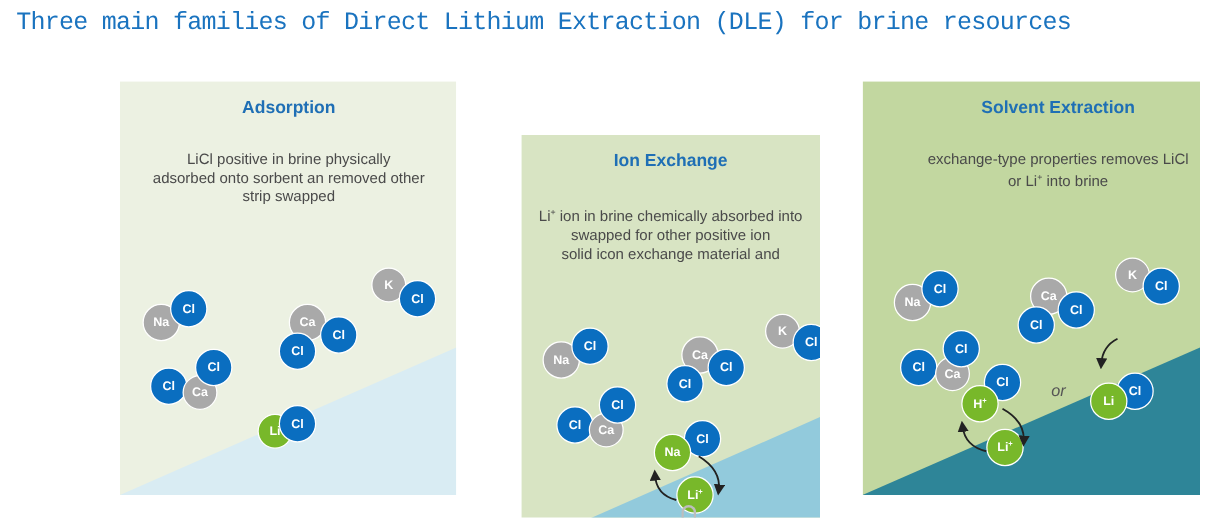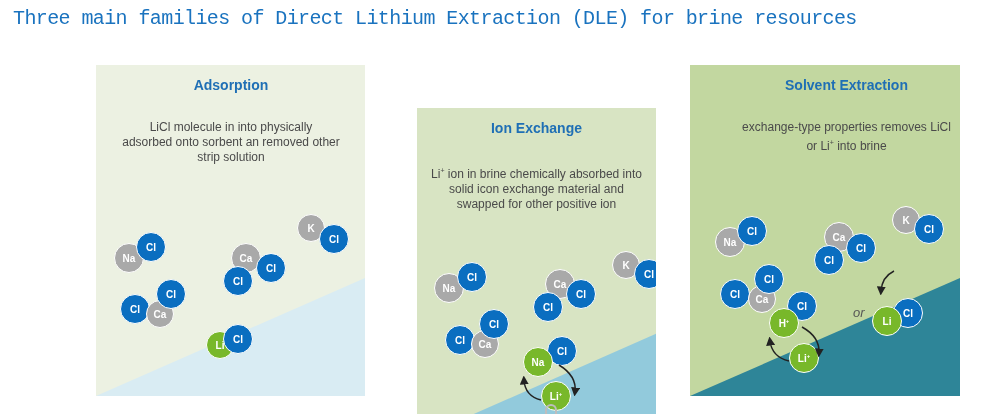--- a/index.html
+++ b/index.html
@@ -48,23 +48,23 @@
 
 <div class="page-title">Three main families of Direct Lithium Extraction (DLE) for brine resources</div>
 
 <div class="panel" style="left:96px; width:270px;">
   <svg class="bg" width="269" height="331">
     <rect width="269" height="331" fill="#ecf1e2"></rect>
     <polygon points="0,331 269,213 269,331" fill="#d9ecf3"></polygon>
   </svg>
   <div class="panel-title">Adsorption</div>
   <div class="panel-desc">
-    <div>LiCl molecule in into physically</div>
+    <div>LiCl positive in brine physically</div>
     <div>adsorbed onto sorbent an removed other</div>
-    <div>strip solution</div>
+    <div>strip swapped</div>
   </div>
 
   <div class="atom gray" style="left:18px; top:178px; width:30px; height:30px;">
       <span>Na</span>
     </div>
   <div class="atom cl" style="left:40px; top:167px; width:30px; height:30px;">
       <span>Cl</span>
     </div>
 
   <div class="atom gray" style="left:135px; top:178px; width:30px; height:30px;">
@@ -103,22 +103,22 @@
 </div>
 
 <div class="panel" style="left:417px; width:239px;margin-top:43px;">
   <svg class="bg" width="270" height="331">
     <rect width="270" height="331" fill="#d8e4c3"></rect>
     <polygon points="0,331 270,212 270,331" fill="#92cadc"></polygon>
   </svg>
   <div class="panel-title">Ion Exchange</div>
   <div class="panel-desc">
     <div><span>Li</span><sup>+</sup><span> ion in brine chemically absorbed into</span></div>
+    <div>swapped for other positive ion</div>
     <div>solid icon exchange material and</div>
-    <div>swapped for other positive ion</div>
   </div>
 
   <div class="atom gray" style="left:17px; top:165px; width:30px; height:30px;">
       <span>Na</span>
     </div>
   <div class="atom cl" style="left:40px; top:154px; width:30px; height:30px;">
       <span>Cl</span>
     </div>
 
   <div class="atom gray" style="left:128px; top:161px; width:30px; height:30px;">
@@ -221,21 +221,21 @@
   <div class="atom green" style="left:79px; top:243px; width:30px; height:30px;">
       <span>H</span>
       <sup>+</sup>
     </div>
 
   <div class="atom green" style="left:99px; top:278px; width:30px; height:30px;">
       <span>Li</span>
       <sup>+</sup>
     </div>
 
-  <div class="or-label" style="left:163px; top:240px;">or</div>
+  <div class="or-label" style="left:151px; top:240px;">or</div>
 
   <div class="atom cl" style="left:203px; top:233px; width:30px; height:30px;">
       <span>Cl</span>
     </div>
   <div class="atom green" style="left:182px; top:241px; width:30px; height:30px;">
       <span>Li</span>
     </div>
   <svg class="arrows" width="270" height="331">
     <defs>
       <marker id="ah3" markerWidth="6" markerHeight="6" refX="3" refY="3" orient="auto">

